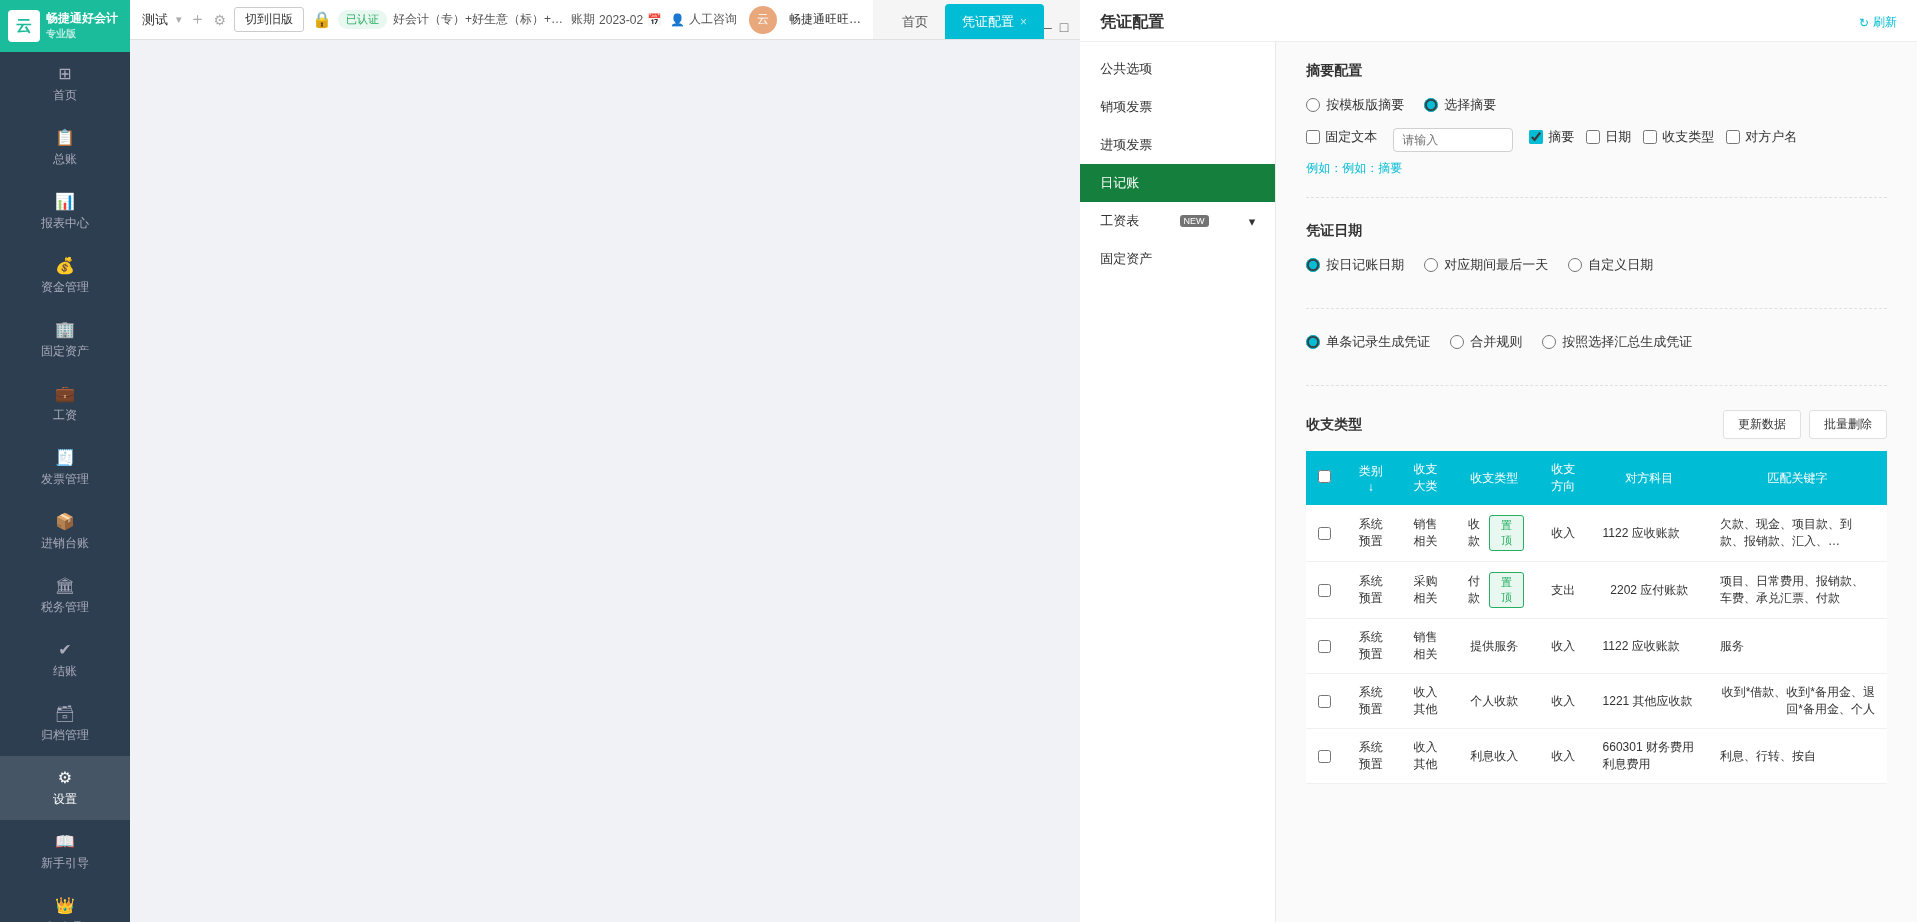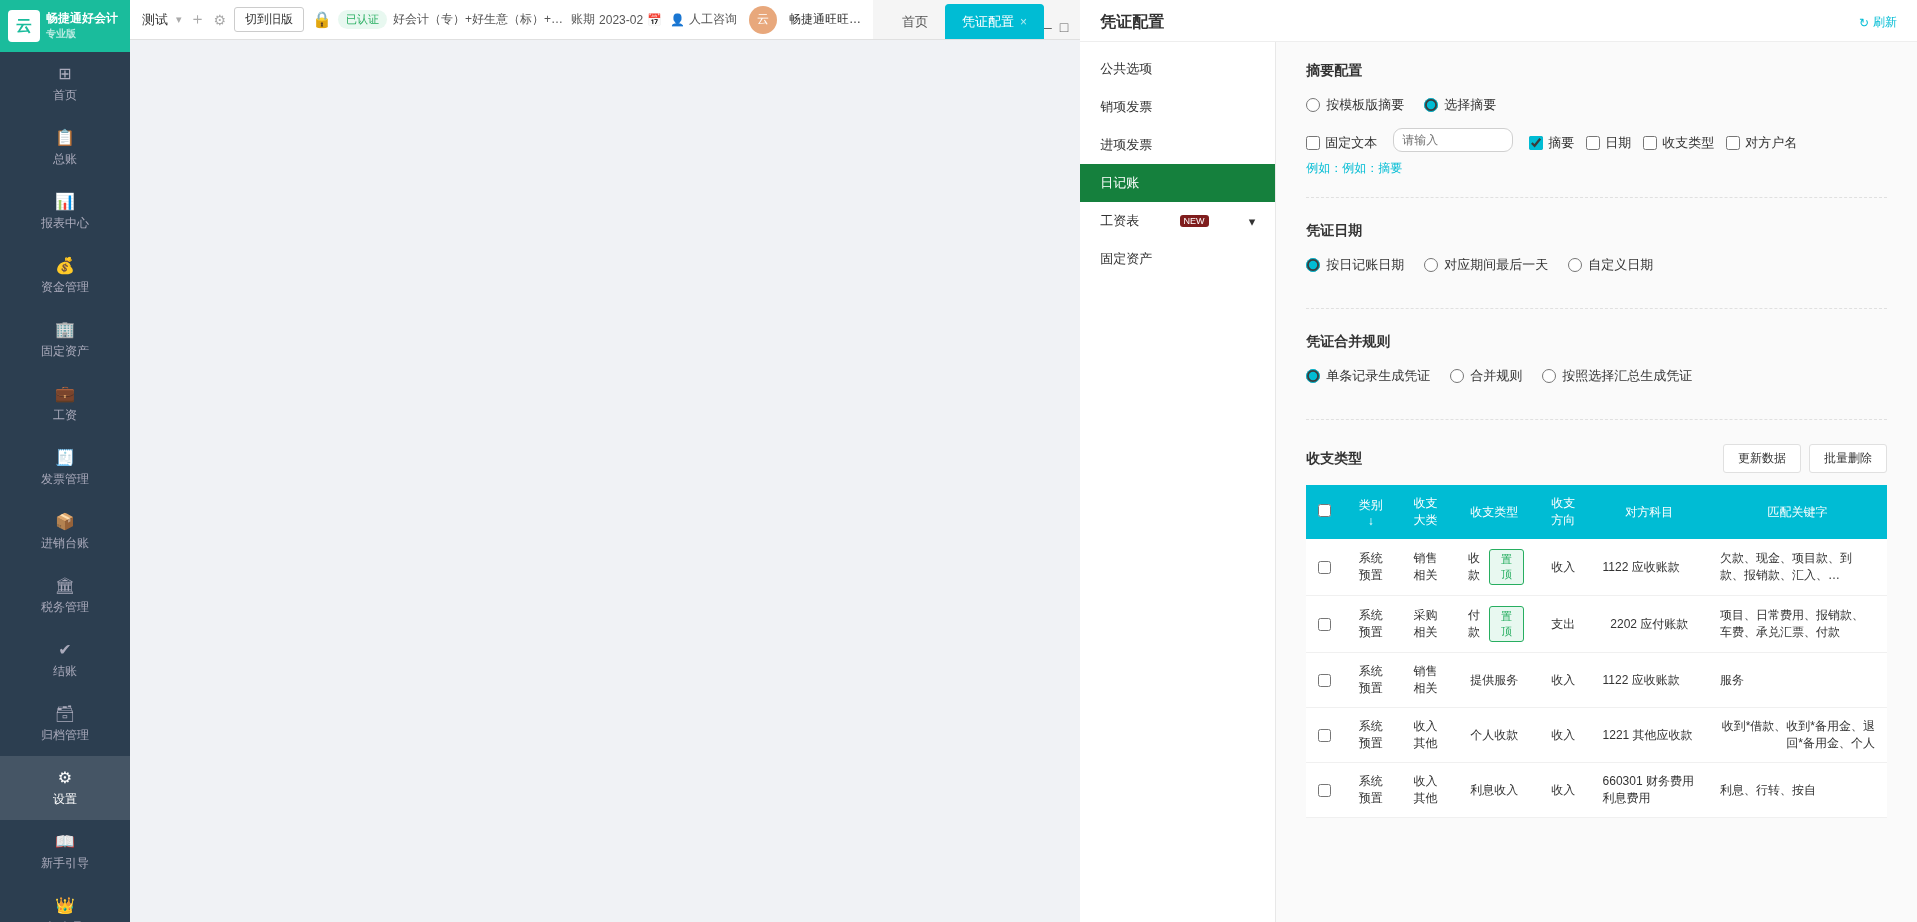--- a/index.html
+++ b/index.html
@@ -165,21 +165,21 @@
       overflow-y: auto;
     }
     .left-nav-item {
       padding: 10px 20px;
       font-size: 13px;
       color: #333;
       cursor: pointer;
       display: flex; align-items: center; justify-content: space-between;
     }
     .left-nav-item.active { background: #15803d; color: #fff; }
-    .new-badge { background: #7f1d1d; color: #fff; font-size: 9px; padding: 1px 4px; border-radius: 3px; margin-left: 4px; }
+    .new-badge { background: #737373; color: #fff; font-size: 9px; padding: 1px 4px; border-radius: 3px; margin-left: 4px; }
 
     
     .right-content {
       flex: 1;
       overflow-y: auto;
       padding: 20px 30px;
       background: #fafafa;
     }
 
     
@@ -189,26 +189,26 @@
       border-bottom: 1px dashed #e0e0e0;
     }
     .section-title { font-size: 14px; font-weight: bold; color: #333; margin-bottom: 16px; }
 
     
     .radio-group { display: flex; gap: 20px; align-items: center; margin-bottom: 14px; }
     .radio-label { display: flex; align-items: center; gap: 6px; cursor: pointer; font-size: 13px; }
     .radio-label input[type=radio] { accent-color: #00bcd4; width: 14px; height: 14px; }
 
     
-    .checkbox-row { display: flex; align-items: flex-end; gap: 16px; flex-wrap: wrap; }
+    .checkbox-row { display: flex; align-items: flex-start; gap: 16px; flex-wrap: wrap; }
     .check-label { display: flex; align-items: center; gap: 5px; font-size: 13px; cursor: pointer; }
     .check-label input[type=checkbox] { accent-color: #00bcd4; width: 14px; height: 14px; }
     .text-input {
       border: 1px solid #d0d0d0;
-      border-radius: 9px;
+      border-radius: 4px;
       padding: 4px 8px;
       font-size: 12px;
       color: #999;
       outline: none;
       width: 120px;
     }
     .example-text { color: #00bcd4; font-size: 12px; margin-top: 8px; }
 
     
     .date-section { margin-bottom: 24px; padding-bottom: 20px; border-bottom: 1px dashed #e0e0e0; }
@@ -454,21 +454,20 @@
                 <span>对应期间最后一天</span>
               </label>
               <label class="radio-label">
                 <input type="radio" name="date_radio" style="">
                 <span>自定义日期</span>
               </label>
             </div>
         </div>
 
         <div class="merge-section">
-          <div class="section-title">凭证合并规则</div>
           <div class="radio-group" id="merge-radios">
               <label class="radio-label">
                 <input type="radio" name="merge_radio" checked="" style="">
                 <span>单条记录生成凭证</span>
               </label>
               <label class="radio-label">
                 <input type="radio" name="merge_radio" style="">
                 <span>合并规则</span>
               </label>
               <label class="radio-label">

